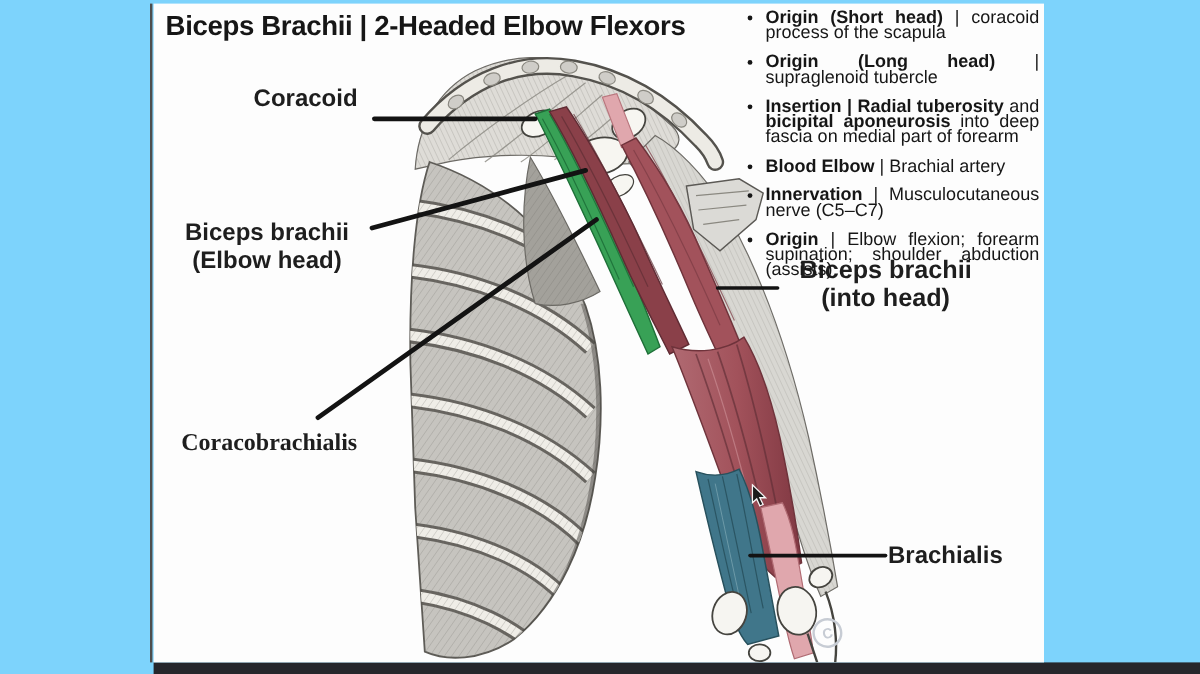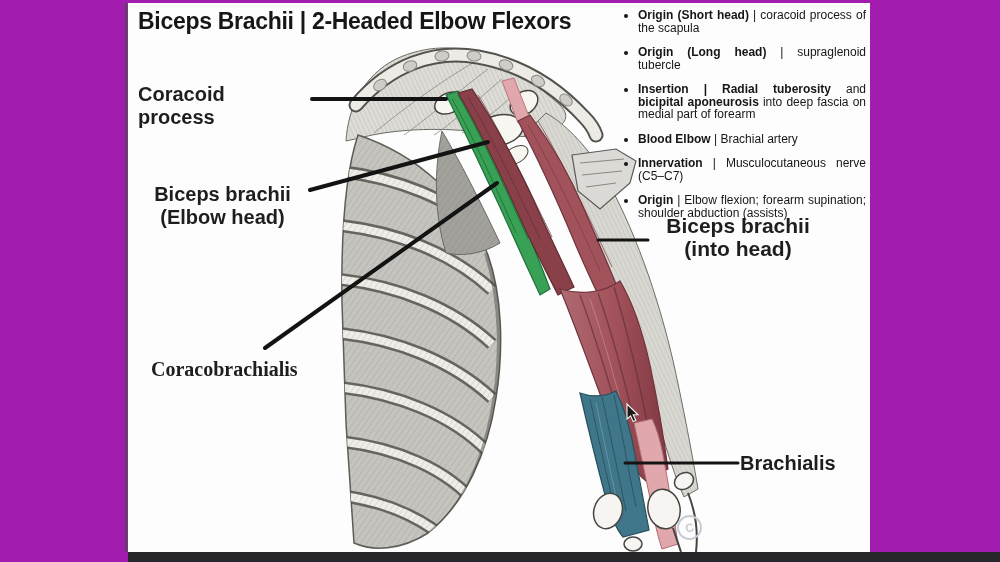--- a/index.html
+++ b/index.html
@@ -1,45 +1,45 @@
 <!DOCTYPE html>
 <html style="--muscle-red: #a2525b; --muscle-red-dark: #8a4049; --muscle-green: #38a156; --muscle-blue: #40768a; --tendon-pink: #e0a7ad; --leader-line: #131313; --label-text: #1e1e1e; --watermark: #c7ccd4;"><head>
 <meta charset="utf-8">
 <style>
   html,body { margin:0; padding:0; background:#000; }
   .frame {
     position:relative; width:1000px; height:562px;
-    background:#a21caf; overflow:hidden;
+    background:#7dd3fc; overflow:hidden;
     font-family:"Liberation Sans","DejaVu Sans",sans-serif;
   }
   .bottom-strip { position:absolute; left:128px; top:552px; width:872px; height:10px; background:#26262b; }
   .edge-line { position:absolute; left:125px; top:3px; width:2px; height:549px; background:#4e4e4e; }
   .slide {
     position:absolute; left:128px; top:3px; width:742px; height:549px;
     background:#fdfdfd; overflow:hidden;
   }
   .slide-title {
     position:absolute; left:10px; top:5px; width:470px;
     font-size:23px; font-weight:bold; color:#161616; letter-spacing:-0.3px;
     white-space:nowrap;
   }
   .anat-label {
     position:absolute; font-weight:bold; color:var(--label-text,#1e1e1e);
     font-size:20px; line-height:23px;
   }
-  .lbl-coracoid   { left:10px;  top:80px;  width:160px; }
+  .lbl-coracoid   { left:10px;  top:68px;  width:160px; text-align:right; }
   .lbl-short      { left:14px;  top:180px; width:161px; text-align:center; }
   .lbl-coraco     { left:23px;  top:355px; width:210px; text-align:left;font-family:Liberation Serif, serif; }
   .lbl-long       { left:520px; top:211px; width:180px; text-align:center; font-size:21px; }
   .lbl-brach      { left:612px; top:449px; width:130px; text-align:left; }
 
   .facts { position:absolute; left:496px; top:6px; width:242px; }
   .facts ul { margin:0; padding-left:14px; list-style:disc; }
   .facts li {
-    margin:0 0 12px 0; font-size:12px; line-height:12.5px;
+    margin:0 0 12px 0; font-size:15px; line-height:12.5px;
     color:#161616; text-align:justify;
   }
   .facts li span.b { font-weight:bold; }
 
   .watermark {
     position:absolute; left:549px; top:510px; height:28px;
     display:flex; align-items:center; gap:7px;
     color:var(--watermark,#c7ccd4);
   }
   .wm-ring {
@@ -200,21 +200,20 @@
         <line x1="137" y1="345" x2="369" y2="180" stroke-width="4"></line>
         <line x1="470" y1="237" x2="520" y2="237" stroke-width="3"></line>
         <line x1="497" y1="460" x2="610" y2="460" stroke-width="3"></line>
       </g>
     </svg>
 
     <div class="slide-title">Biceps Brachii | 2-Headed Elbow Flexors</div>
 
     <div class="anat-label lbl-coracoid">
       <div>Coracoid</div>
-      <div>process</div>
     </div>
     <div class="anat-label lbl-short">
       <div>Biceps brachii</div>
       <div>(Elbow head)</div>
     </div>
     <div class="anat-label lbl-coraco">
       <div>Coracobrachialis</div>
     </div>
     <div class="anat-label lbl-long">
       <div>Biceps brachii</div>

